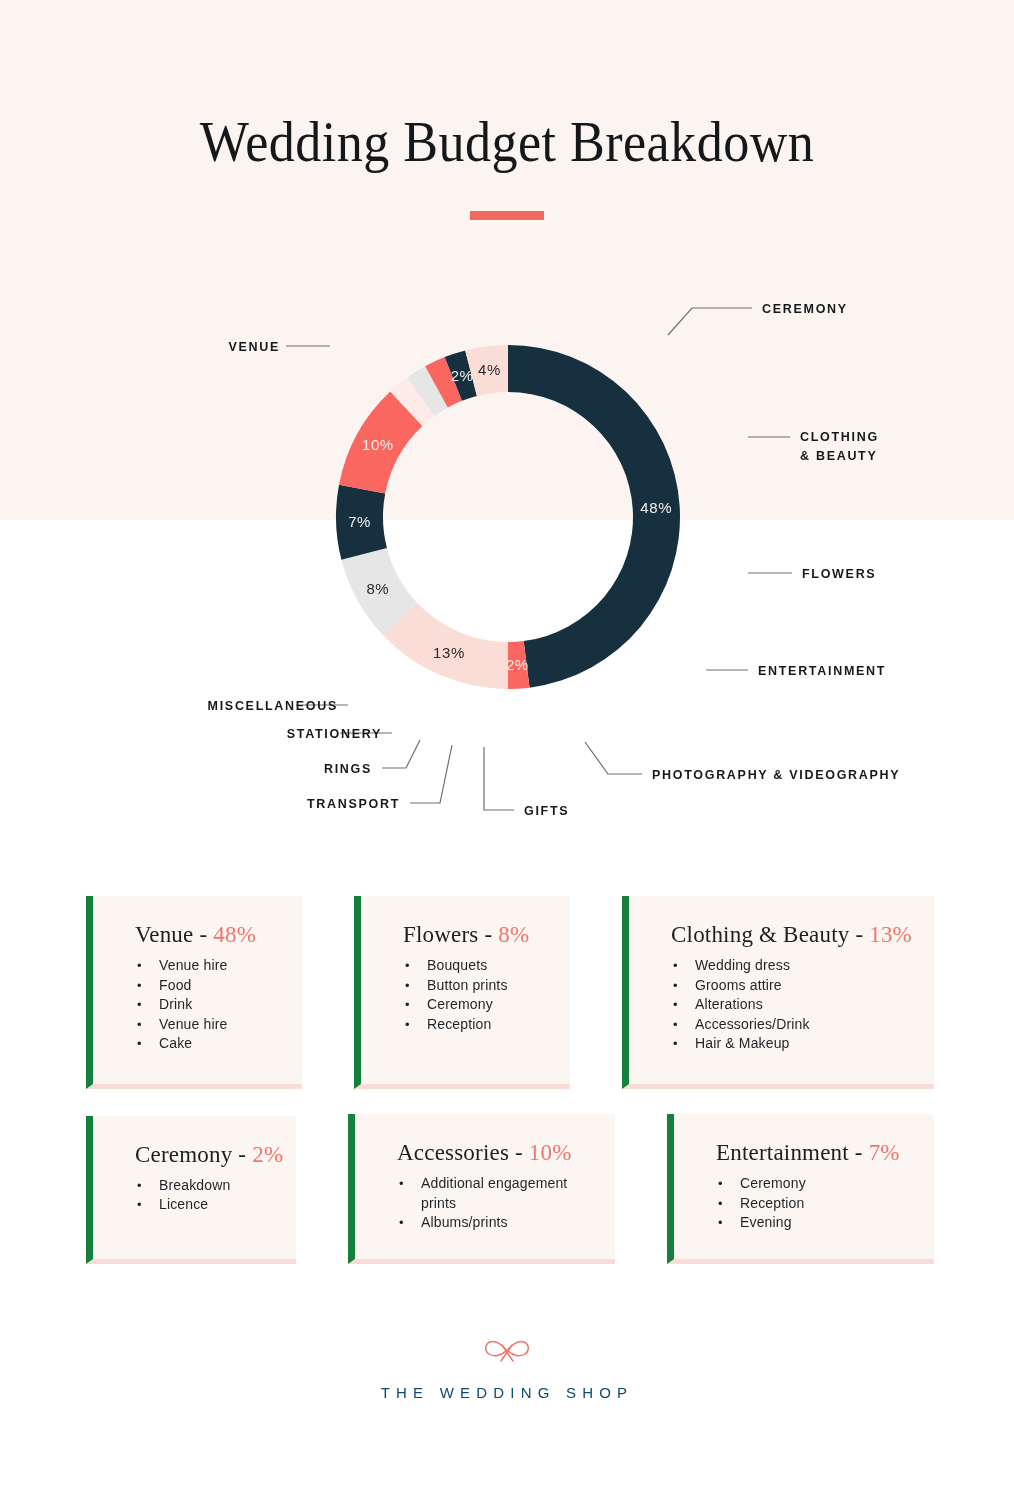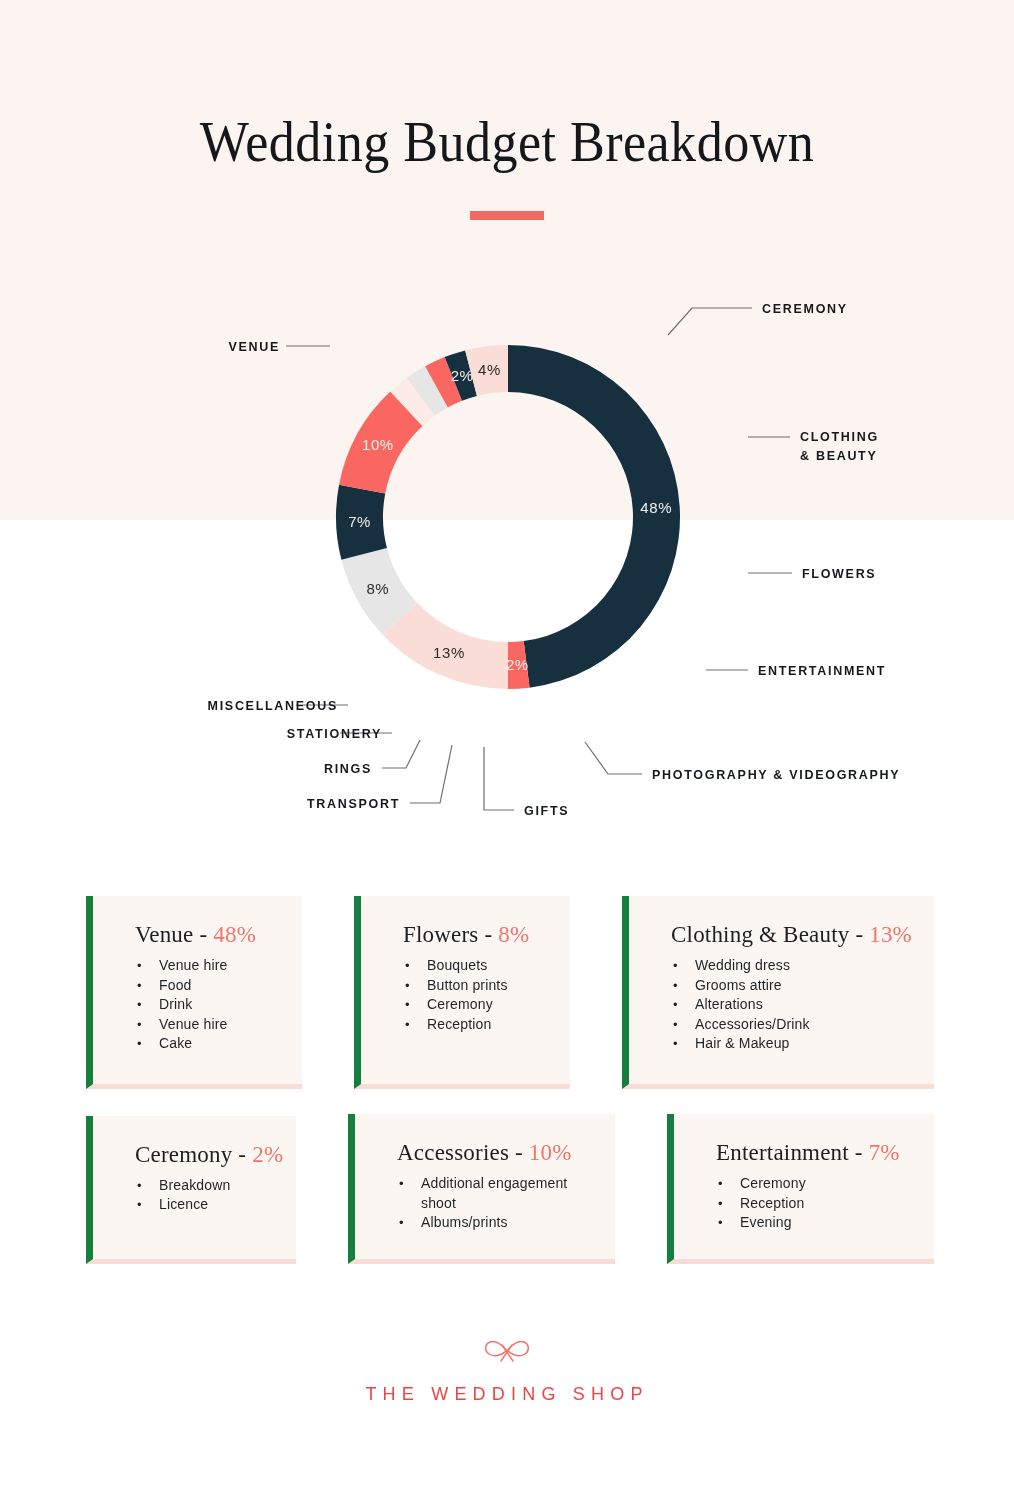--- a/index.html
+++ b/index.html
@@ -134,24 +134,24 @@
 
   
   .footer {
     position: absolute;
     left: 0; top: 1336px;
     width: 1014px;
     text-align: center;
   }
   .bow { display: block; margin: 0 auto 18px auto; }
   .brand {
-    font-size: 18px;
+    font-size: 15px;
     font-weight: 400;
     letter-spacing: 6.2px;
-    color: #ef4444;
+    color: #0c4a6e;
   }
 </style>
 </head>
 <body>
 
 <div class="bg-cream"></div>
 <div class="bg-white"></div>
 
 <div class="page">
 
@@ -303,21 +303,21 @@
           <li>Breakdown</li>
           <li>Licence</li>
         </ul>
       </div>
 
       <div class="card w-photo">
         <div class="card-title">
           <span>Accessories</span><span> - </span><span class="pct">10%</span>
         </div>
         <ul>
-          <li>Additional engagement shoot</li>
+          <li>Additional engagement prints</li>
           <li>Albums/prints</li>
         </ul>
       </div>
 
       <div class="card w-ent">
         <div class="card-title">
           <span>Entertainment</span><span> - </span><span class="pct">7%</span>
         </div>
         <ul>
           <li>Ceremony</li>

